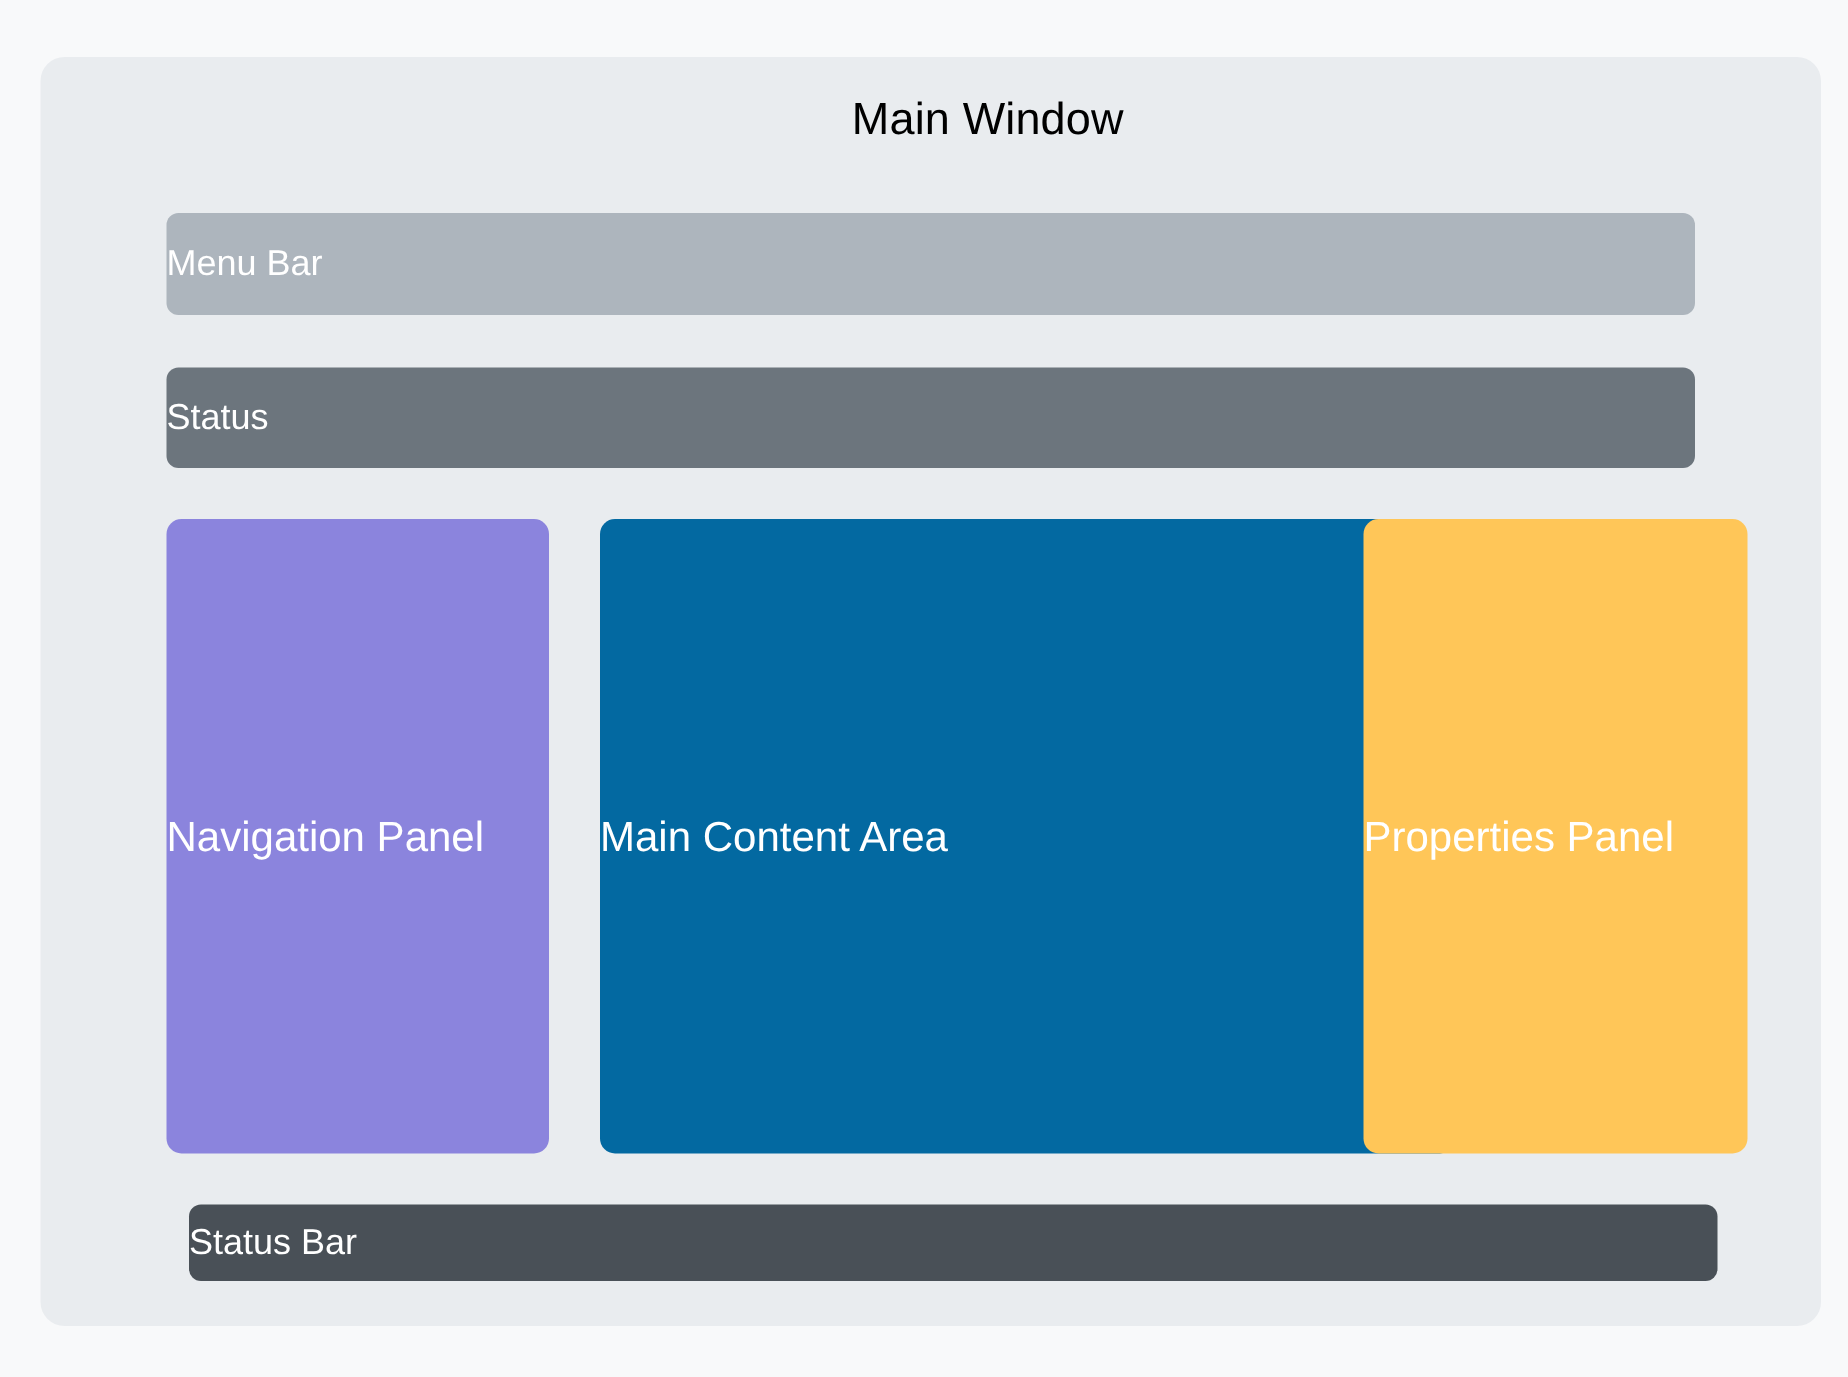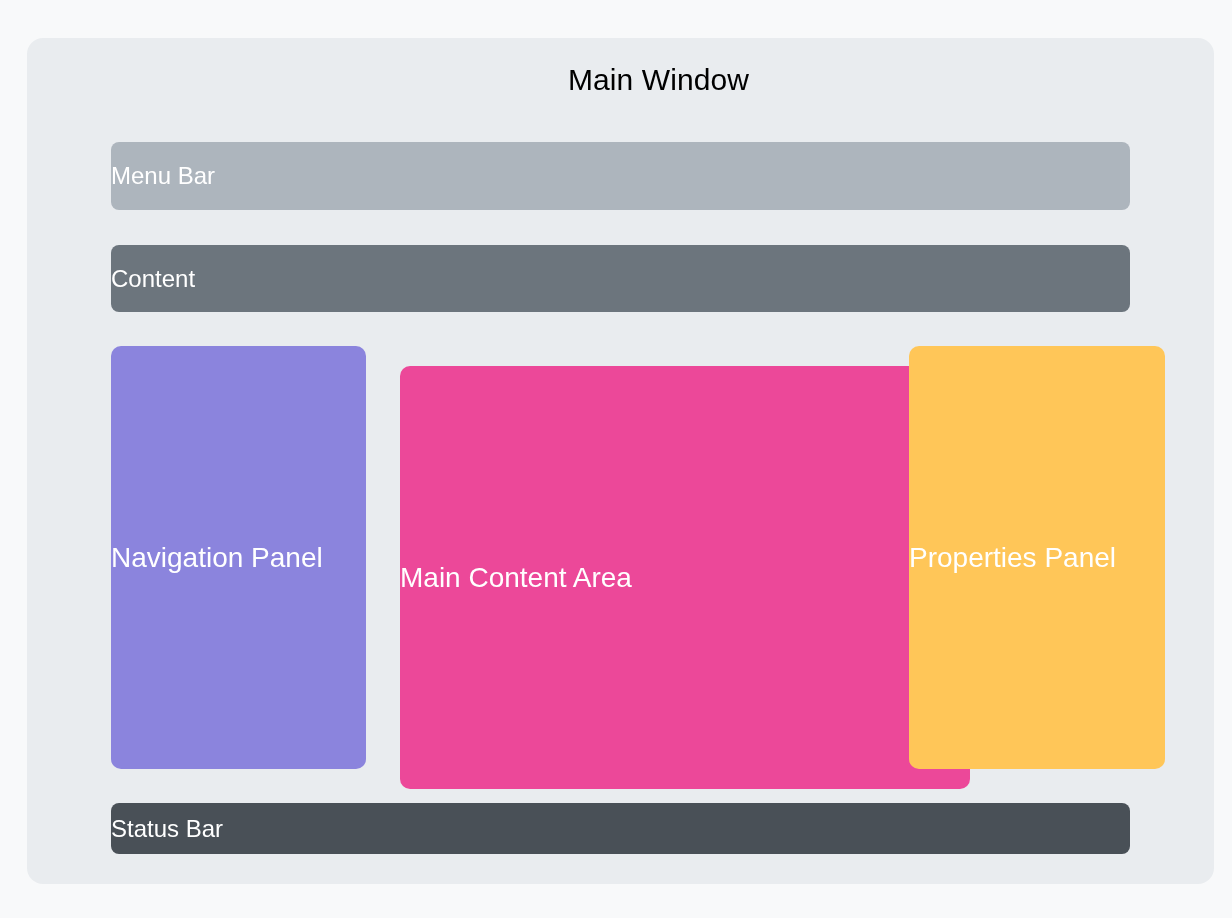--- a/index.html
+++ b/index.html
@@ -71,20 +71,21 @@
     top: 207px;           
     height: 67px;         
     background: #6c757d;
   }
 
   #status-bar {
     top: 765px;           
     height: 51px;         
     background: #495057;
     border-radius: 8px;
+    margin-left: 15px;
   }
 
   
   #panel-row {
     position: absolute;
     left: 84px;           
     top: 308px;           
     width: 1053px;        
     height: 423px;        
   }
@@ -107,43 +108,42 @@
 
   #navigation-panel {
     left: 0px;
     width: 255px;         
     background: #8b84dd;
   }
 
   #main-content-area {
     left: 289px;          
     width: 570px;         
-    background: #ec4899;
-    margin-top: 20px;
+    background: #0369a1;
   }
 
   #properties-panel {
     left: 798px;          
     width: 256px;         
     background: #ffc658;
   }
 </style>
 </head>
 <body>
 
 <div id="main-window">
 
   <div id="window-title">Main Window</div>
 
   <div class="win-bar" id="menu-bar">
     <span>Menu Bar</span>
   </div>
 
   <div class="win-bar" id="toolbar">
-    <span>Content</span>
+    <span>Status</span>
   </div>
 
   <div id="panel-row">
 
     <div class="panel" id="navigation-panel">
       <span>Navigation Panel</span>
     </div>
 
     <div class="panel" id="main-content-area">
       <span>Main Content Area</span>

